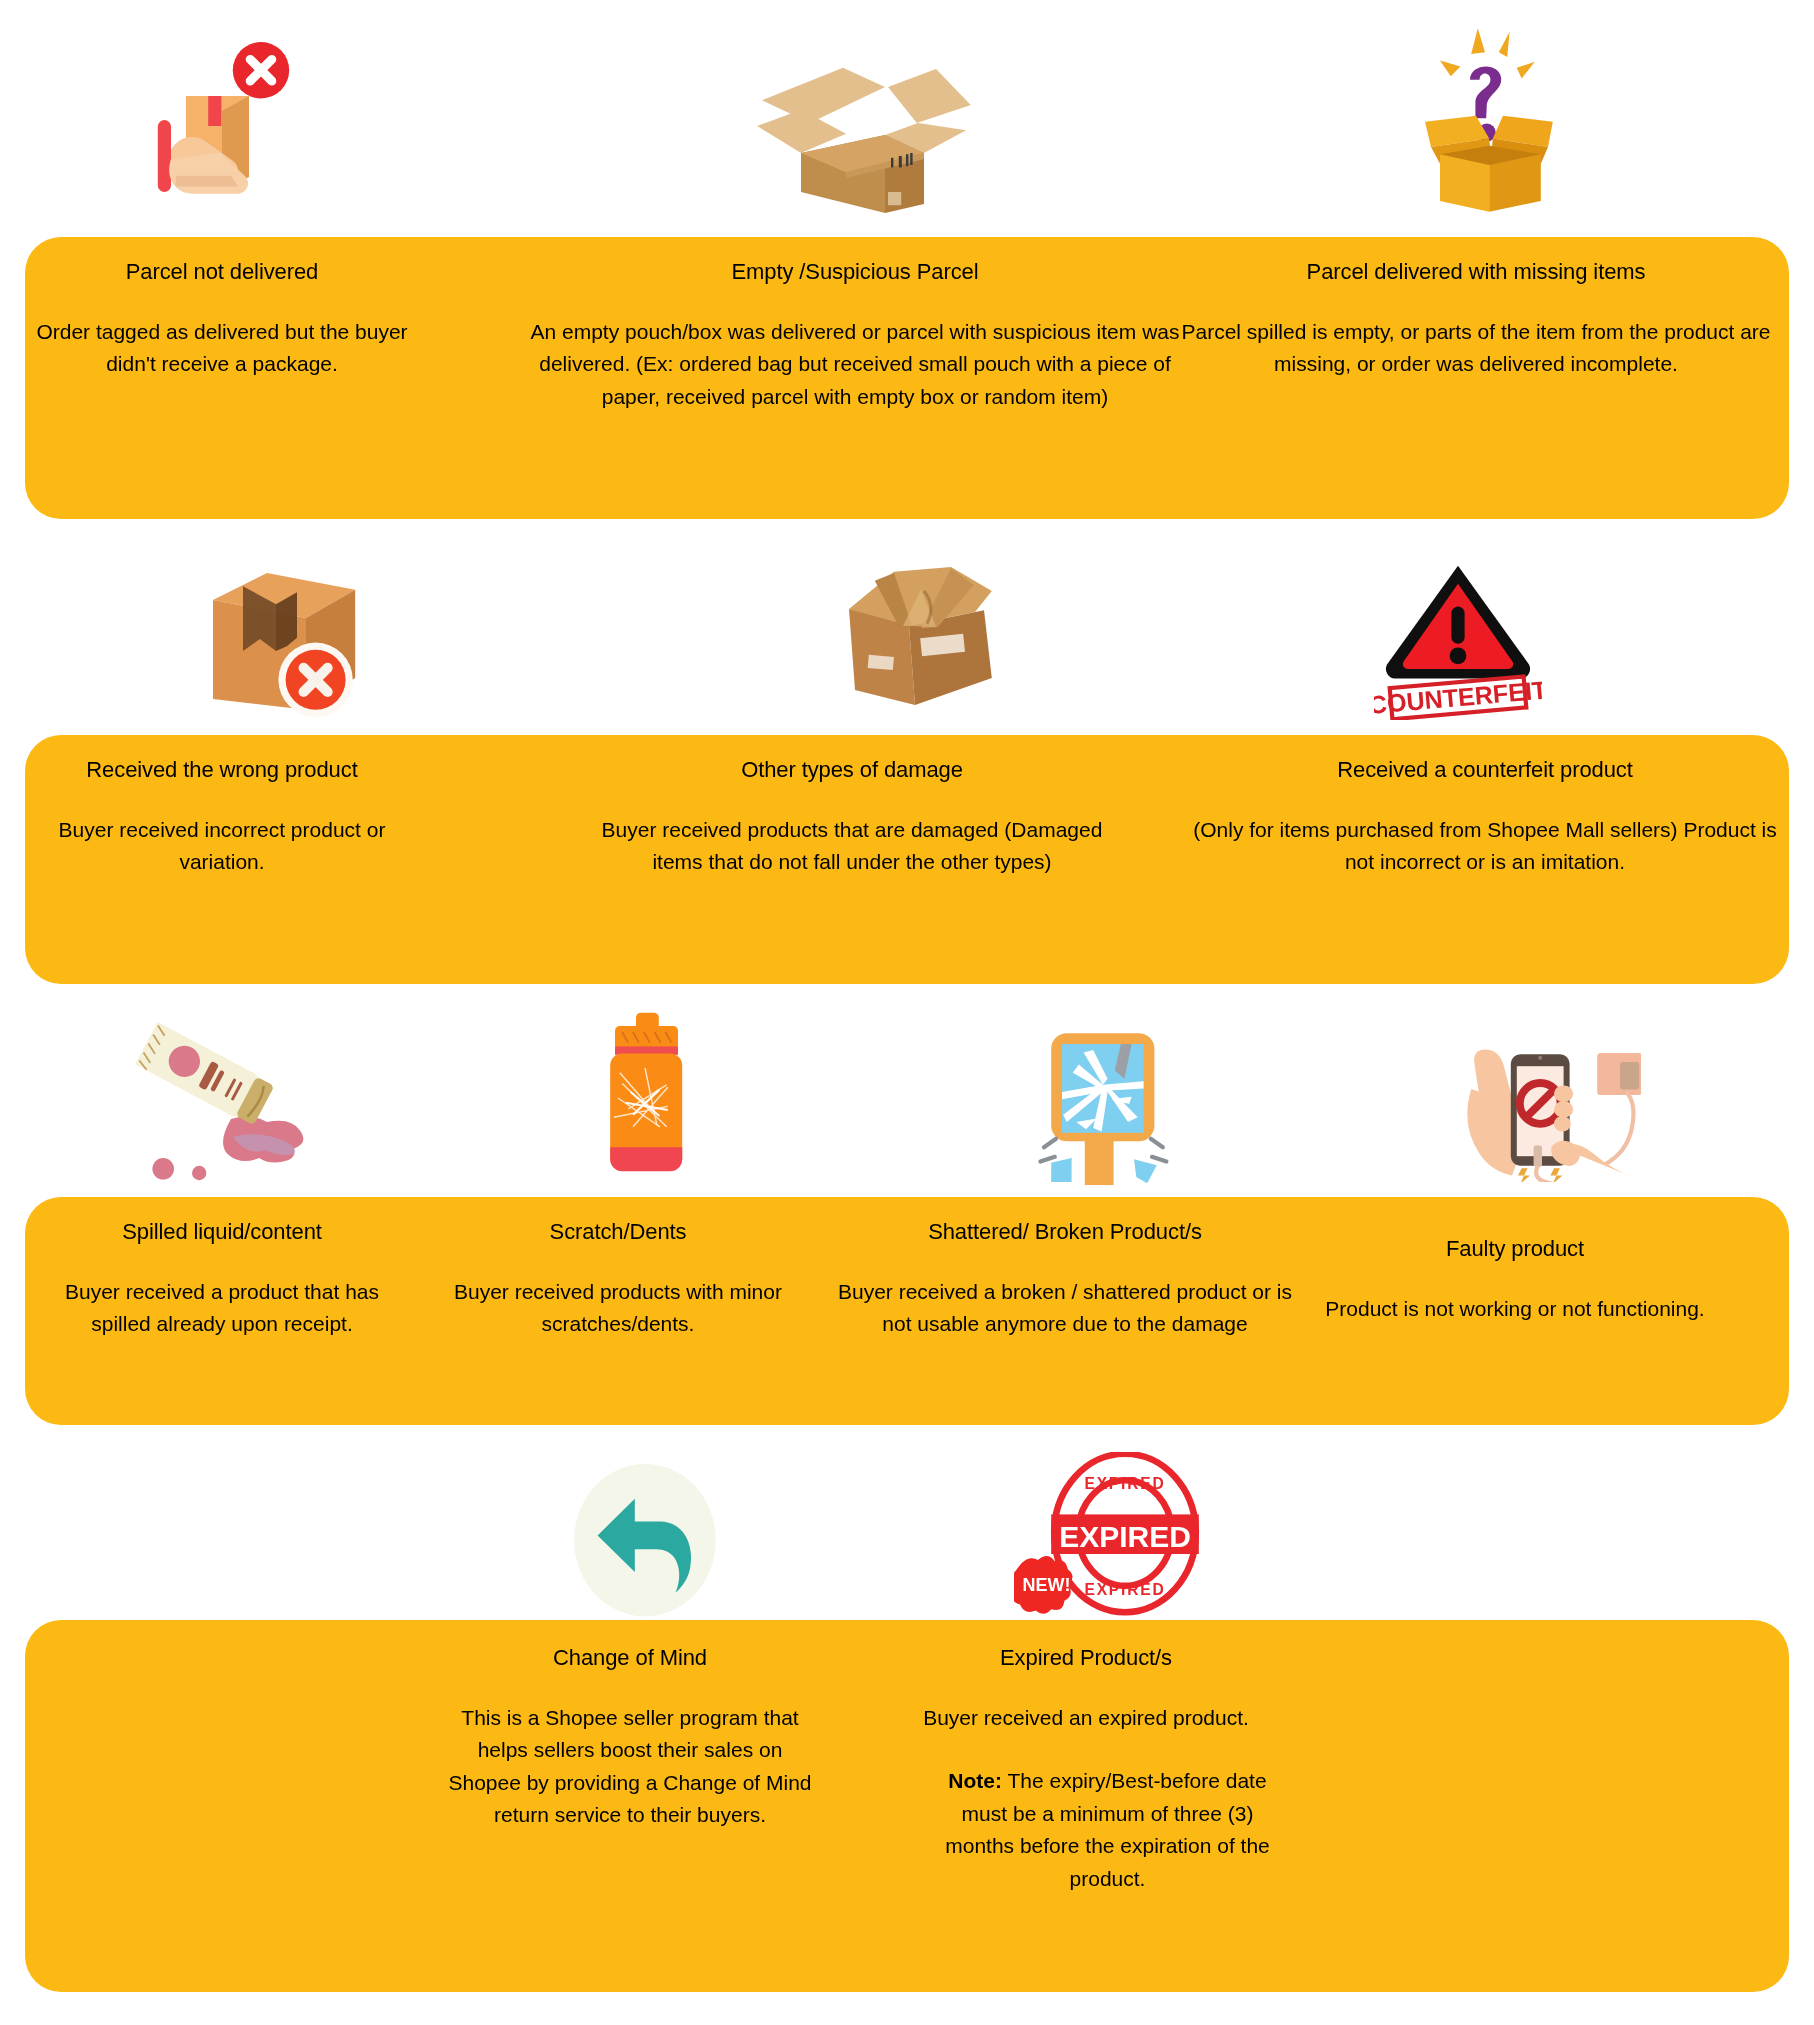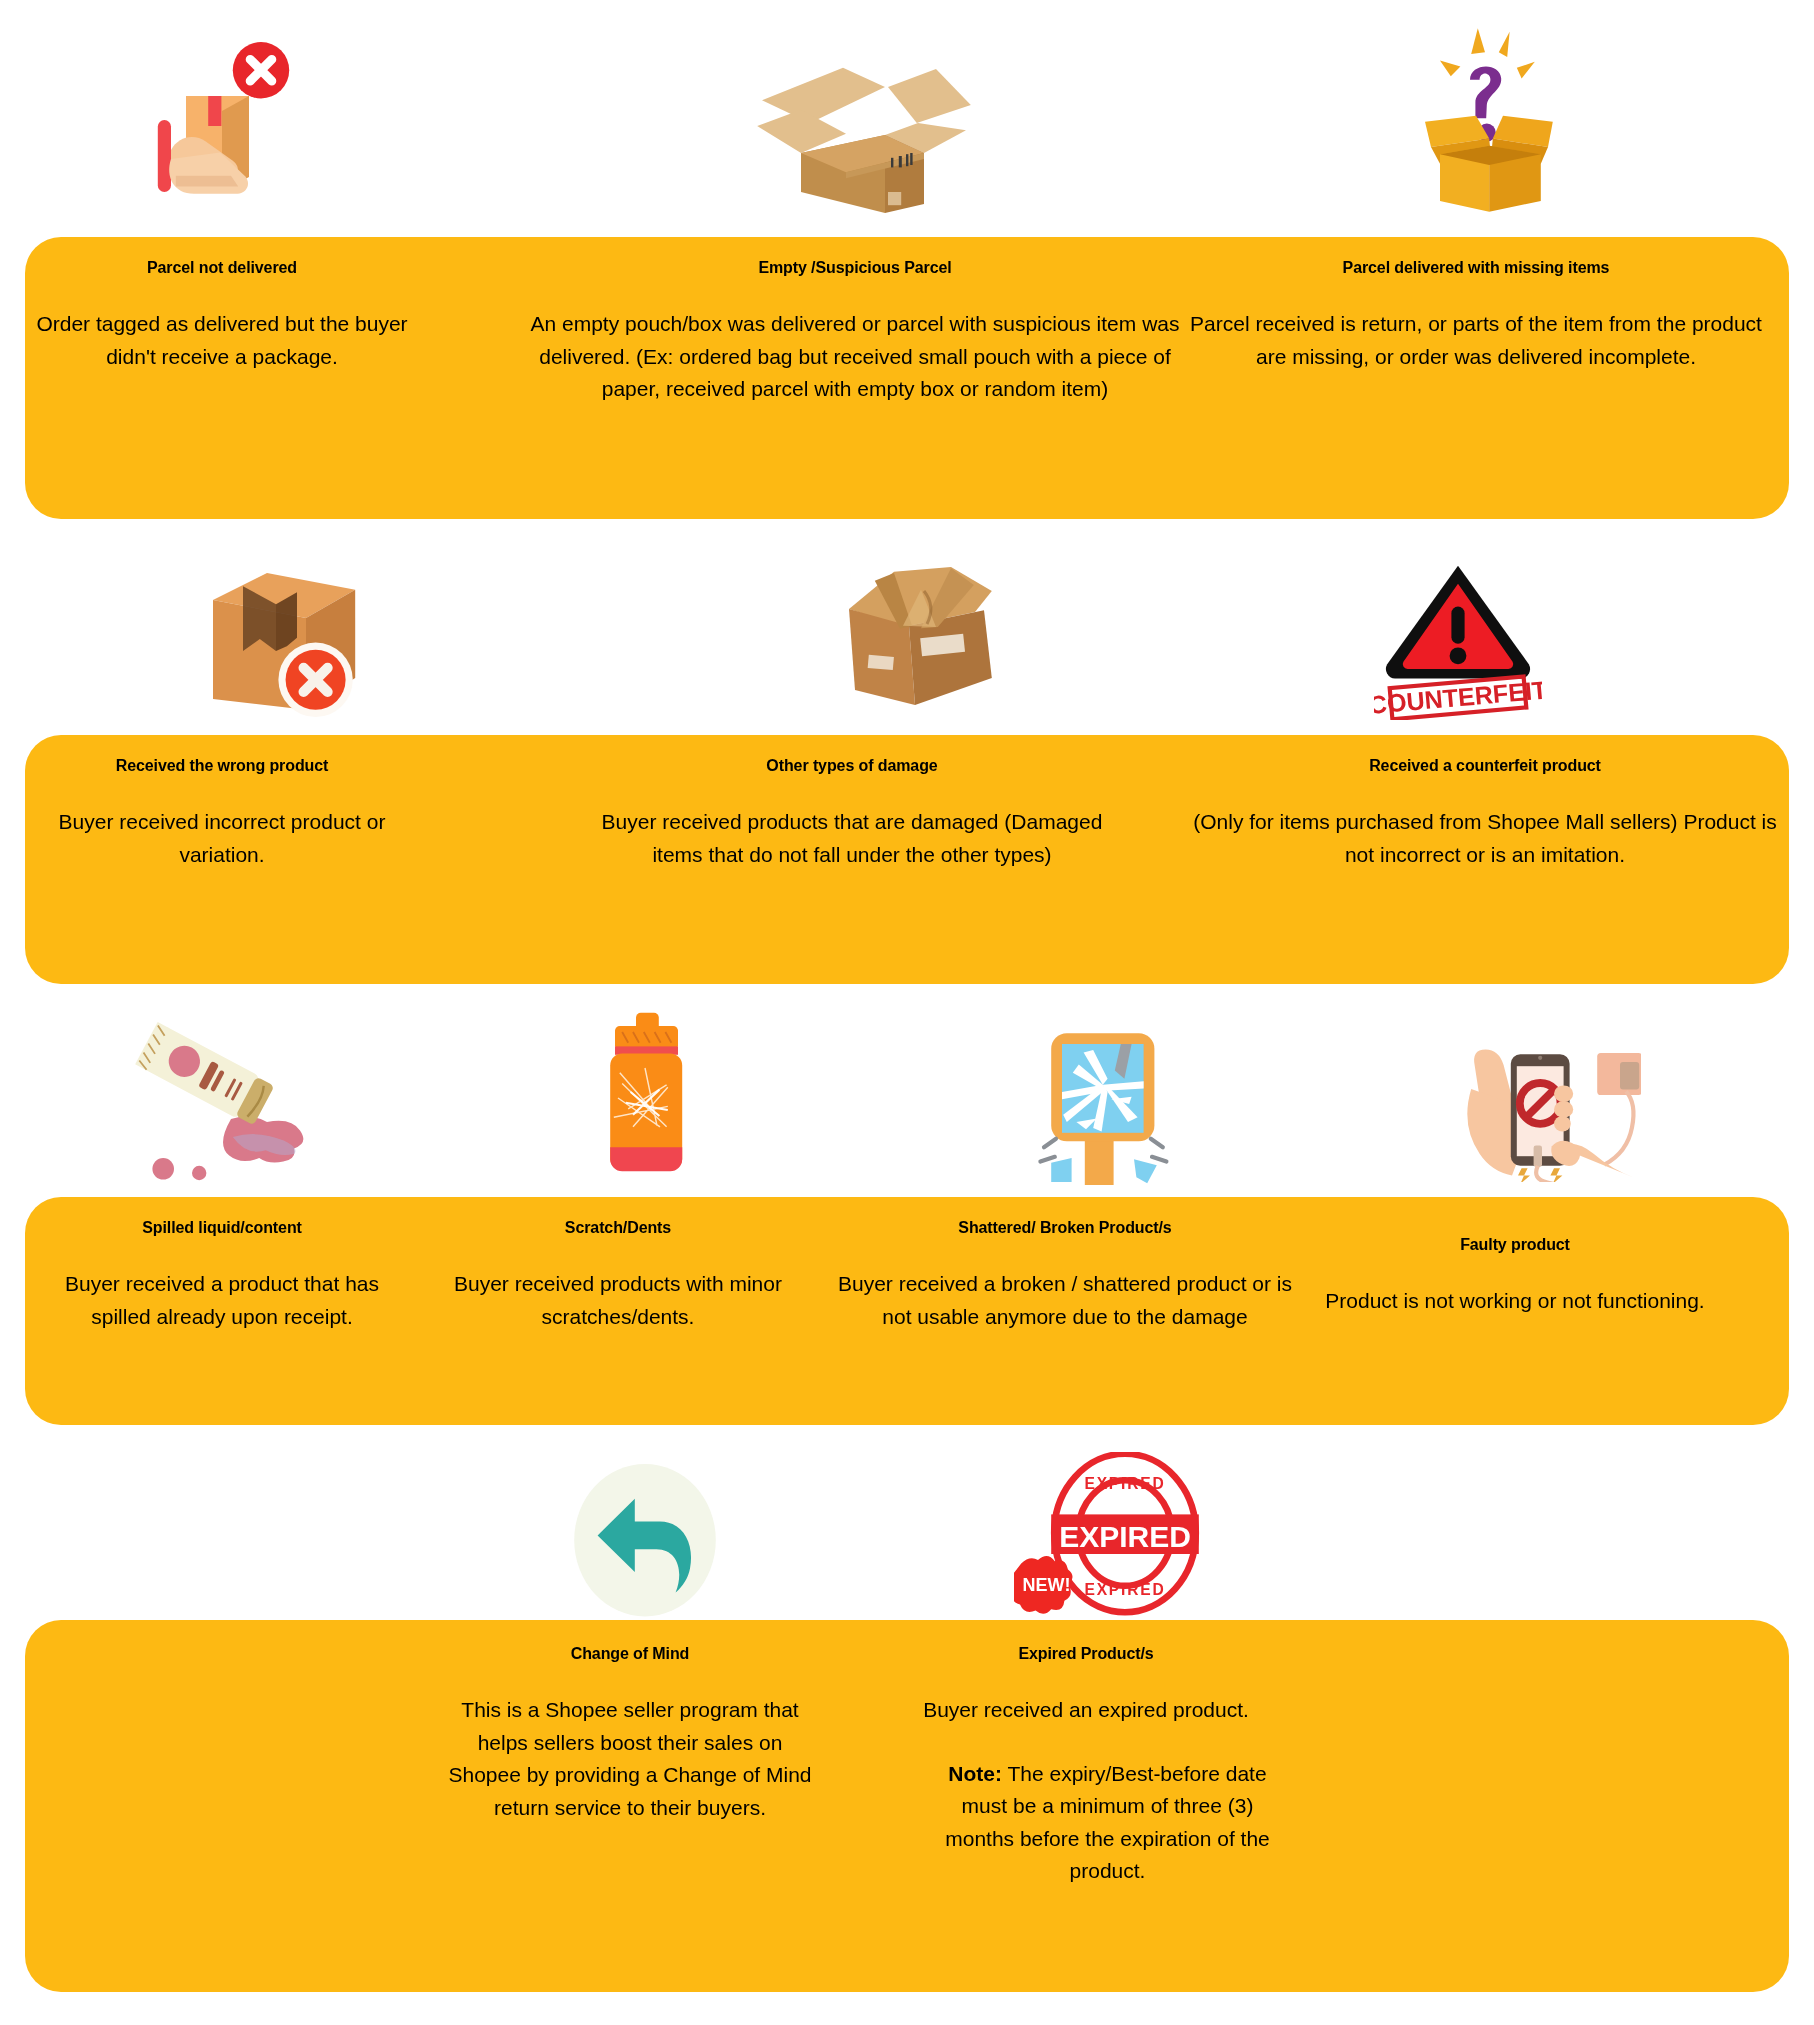--- a/index.html
+++ b/index.html
@@ -28,22 +28,22 @@
   #panel-row3 { left: 25px;  top: 1197px; width: 1764px; height: 228px; }
   #panel-row4 { left: 25px;  top: 1620px; width: 1764px; height: 372px; }
 
   
   .card {
     position: absolute;
     text-align: center;
     color: #000000;
   }
   .card .title {
-    font-weight: bold;
-    font-size: 16px;
+    font-weight: normal;
+    font-size: 22px;
     line-height: 1.25;
     letter-spacing: -0.1px;
     white-space: nowrap;
   }
   .card .body {
     font-size: 21px;
     line-height: 1.55;
     margin-top: 30px;
     font-weight: 400;
   }
@@ -326,21 +326,21 @@
   <div class="card" id="card-2">
     <div class="title">Empty /Suspicious Parcel</div>
     <div class="body">
       <p>An empty pouch/box was delivered or parcel with suspicious item was delivered. (Ex: ordered bag but received small pouch with a piece of paper, received parcel with empty box or random item)</p>
     </div>
   </div>
 
   <div class="card" id="card-3">
     <div class="title">Parcel delivered with missing items</div>
     <div class="body">
-      <p>Parcel received is return, or parts of the item from the product are missing, or order was delivered incomplete.</p>
+      <p>Parcel spilled is empty, or parts of the item from the product are missing, or order was delivered incomplete.</p>
     </div>
   </div>
 
   <div class="card" id="card-4">
     <div class="title">Received the wrong product</div>
     <div class="body">
       <p>Buyer received incorrect product or variation.</p>
     </div>
   </div>
 

